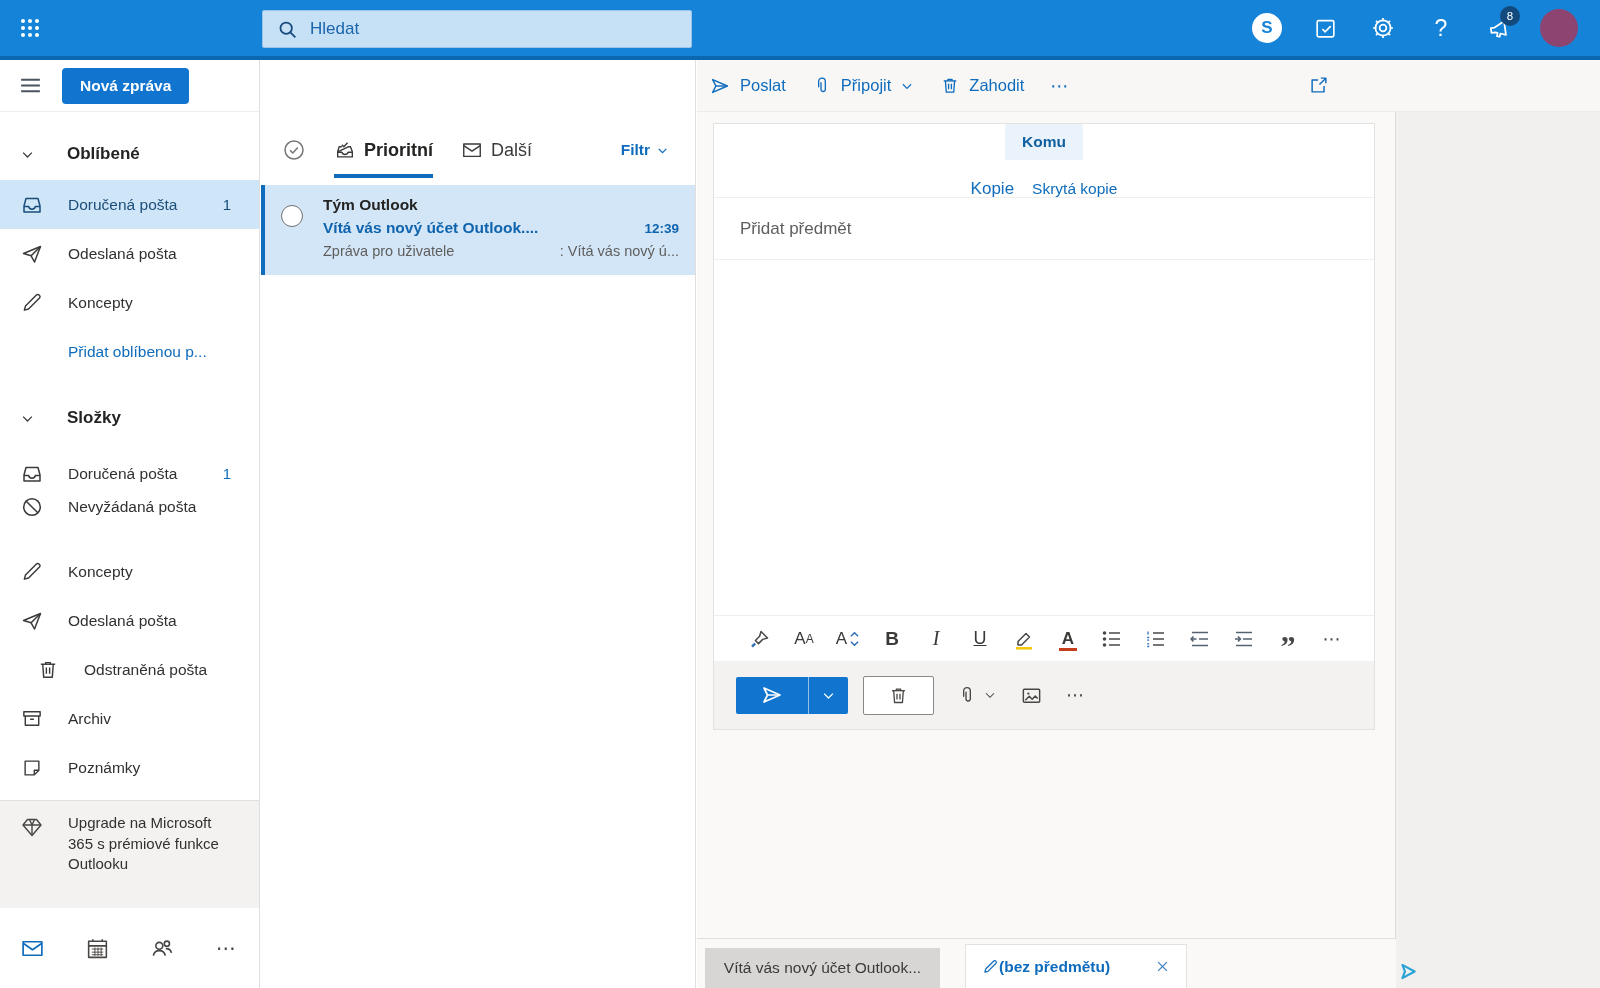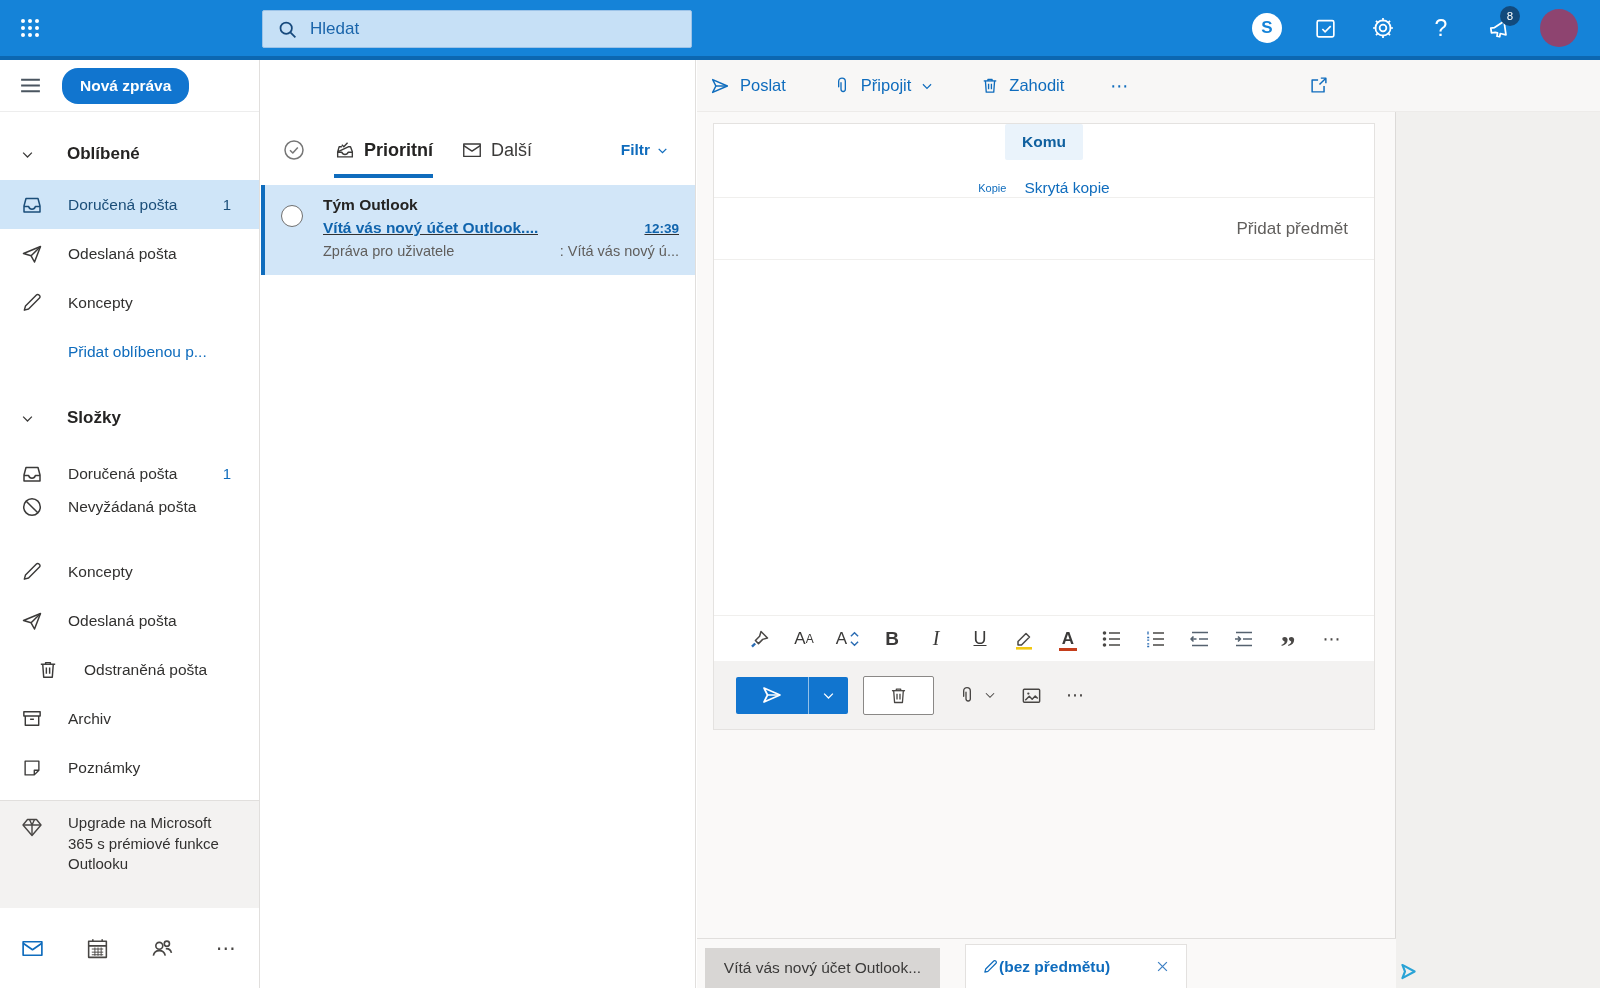--- a/index.html
+++ b/index.html
@@ -27,21 +27,21 @@
          background:#124a7d;color:#fff;font-size:11.5px;display:flex;align-items:center;justify-content:center;}
   .avatar{width:38px;height:38px;border-radius:50%;background:#8e4470;margin-left:12px;}
 
   
   .sidebar{position:absolute;left:0;top:60px;width:260px;bottom:0;background:#fff;
            border-right:1px solid #e1dfdd;box-sizing:border-box;}
   .side-top{position:absolute;left:0;top:0;width:100%;height:52px;display:flex;align-items:center;
             border-bottom:1px solid #ededed;box-sizing:border-box;}
   .hamburger{width:60px;height:52px;display:flex;align-items:center;justify-content:center;color:#4a5560;}
   .new-msg{margin-left:2px;background:#1175cf;color:#fff;font-weight:bold;font-size:15.5px;
-           padding:9px 18px;border-radius:16px;}
+           padding:9px 18px;border-radius:4px;}
   .sec-head{position:absolute;left:0;width:100%;height:52px;display:flex;align-items:center;cursor:pointer;}
   .sec-head .chev{margin-left:20px;color:#3b3a39;}
   .sec-head .sec-label{margin-left:32px;font-size:17px;font-weight:bold;color:#252423;}
   .side-item{position:absolute;left:0;width:100%;height:49px;display:flex;align-items:center;cursor:pointer;}
   .side-item .ic{width:24px;margin-left:20px;color:#3b3a39;}
   .side-item .lbl{margin-left:24px;font-size:15.5px;color:#323130;}
   .side-item .cnt{margin-left:auto;margin-right:28px;font-size:15px;color:#0f6cbd;}
   .side-item.selected{background:#cfe5f8;}
   .side-item.selected .lbl,.side-item.selected .cnt{color:#1b4e79;}
   .add-fav{position:absolute;left:0;width:100%;height:49px;display:flex;align-items:center;cursor:pointer;}
@@ -66,43 +66,43 @@
   .ltab.active .tl{font-weight:bold;color:#252423;}
   .ltab.active::after{content:"";position:absolute;left:0;right:0;bottom:0;height:4px;background:#0f6cbd;}
   .filter{margin-left:auto;margin-right:26px;display:flex;align-items:center;color:#0f6cbd;
           font-size:15.5px;font-weight:bold;gap:6px;cursor:pointer;}
   .msg{position:absolute;left:0;top:125px;width:100%;height:90px;background:#d2e6f8;
        border-left:4px solid #0f6cbd;box-sizing:border-box;display:flex;cursor:pointer;}
   .msg-circle{width:22px;height:22px;border-radius:50%;border:1.5px solid #707070;background:#fff;
               margin:20px 0 0 16px;flex:none;box-sizing:border-box;}
   .msg-body{flex:1;margin:8px 16px 0 20px;min-width:0;}
   .msg-sender{font-size:15.5px;font-weight:600;color:#252423;line-height:23px;}
-  .msg-l2{display:flex;align-items:baseline;line-height:23px;text-decoration:underline;}
+  .msg-l2{display:flex;align-items:baseline;line-height:23px;}
   .msg-subject{font-size:15.5px;font-weight:bold;color:#1064ad;white-space:nowrap;overflow:hidden;}
   .msg-time{margin-left:auto;font-size:13.5px;font-weight:600;color:#1064ad;padding-left:10px;}
   .msg-l3{display:flex;font-size:14.5px;color:#605e5c;line-height:23px;}
   .msg-prev-b{margin-left:auto;white-space:nowrap;}
 
   
   .ctoolbar{position:absolute;left:697px;top:60px;right:0;height:52px;background:#f8f7f6;
-            border-bottom:1px solid #edebe9;box-sizing:border-box;display:flex;align-items:center;color:#0f6cbd;gap:20px;}
+            border-bottom:1px solid #edebe9;box-sizing:border-box;display:flex;align-items:center;color:#0f6cbd;}
   .ct-btn{display:flex;align-items:center;gap:9px;color:#0f6cbd;font-size:16.5px;margin-left:26px;}
   .ct-more{margin-left:26px;font-size:18px;letter-spacing:1px;color:#0f6cbd;}
   .popout{position:absolute;right:270px;top:14px;color:#0f6cbd;}
   .composepane{position:absolute;left:697px;top:112px;width:699px;bottom:0;background:#faf9f8;
                border-right:1px solid #dcdad8;box-sizing:border-box;}
   .card{position:absolute;left:16px;top:11px;width:662px;height:607px;background:#fff;
         border:1px solid #e4e2e0;box-sizing:border-box;display:flex;flex-direction:column;}
   .to-row{height:74px;display:flex;align-items:center;padding:0 22px;border-bottom:1px solid #f0efed;box-sizing:border-box;flex-direction:column;}
   .chip{background:#eaf3fb;color:#10609f;font-size:15.5px;font-weight:600;padding:9px 17px;border-radius:2px;}
   .caret-bar{width:2px;height:26px;background:#555;margin-left:18px;}
   .to-input{flex:1;border:none;outline:none;background:transparent;margin-left:6px;font-size:15px;font-family:inherit;}
   .cc-links{display:flex;gap:18px;color:#0f6cbd;font-size:15.5px;}
   .subj-row{height:62px;display:flex;align-items:center;padding:0 24px;border-bottom:1px solid #f0efed;box-sizing:border-box;}
-  .subj-row input{width:100%;border:none;outline:none;font-size:17px;color:#3b3a39;font-family:inherit;background:transparent;text-align:right;}
+  .subj-row input{width:100%;border:none;outline:none;font-size:17px;color:#3b3a39;font-family:inherit;background:transparent;}
   .subj-row input::placeholder{color:#605e5c;opacity:1;}
   .body-area{flex:1;}
   .fmt-bar{height:46px;display:flex;align-items:center;padding-left:24px;border-top:1px solid #f0efed;box-sizing:border-box;}
   .fmt-btn{width:44px;height:36px;display:flex;align-items:center;justify-content:center;color:#4a4846;position:relative;}
   .g-bold{font-size:19px;font-weight:800;color:#3b3a39;}
   .g-italic{font-size:20px;font-style:italic;font-family:"Liberation Serif",serif;color:#3b3a39;}
   .g-under{font-size:18px;text-decoration:underline;color:#3b3a39;}
   .g-quote{font-size:30px;font-family:"Liberation Serif",serif;font-weight:bold;color:#4a4846;line-height:10px;margin-top:14px;}
   .g-more{font-size:18px;letter-spacing:1px;color:#4a4846;}
   .aa-big{font-size:17px;color:#3b3a39;}
@@ -411,21 +411,21 @@
     </button>
   </div>
 
   <section class="composepane">
     <div class="card">
       <div class="to-row">
         <button class="chip">Komu</button>
         <span class="caret-bar"></span>
         <input class="to-input" style="">
         <div class="cc-links">
-          <button style="color:#0f6cbd;font-size:11px;">Kopie</button>
+          <button style="color:#0f6cbd;font-size:17px;">Kopie</button>
           <button style="color:#0f6cbd;font-size:15.5px;">Skrytá kopie</button>
         </div>
       </div>
       <div class="subj-row">
         <input type="text" placeholder="Přidat předmět" style="">
       </div>
       <div class="body-area"></div>
 
       <div class="fmt-bar">
         <button class="fmt-btn">

